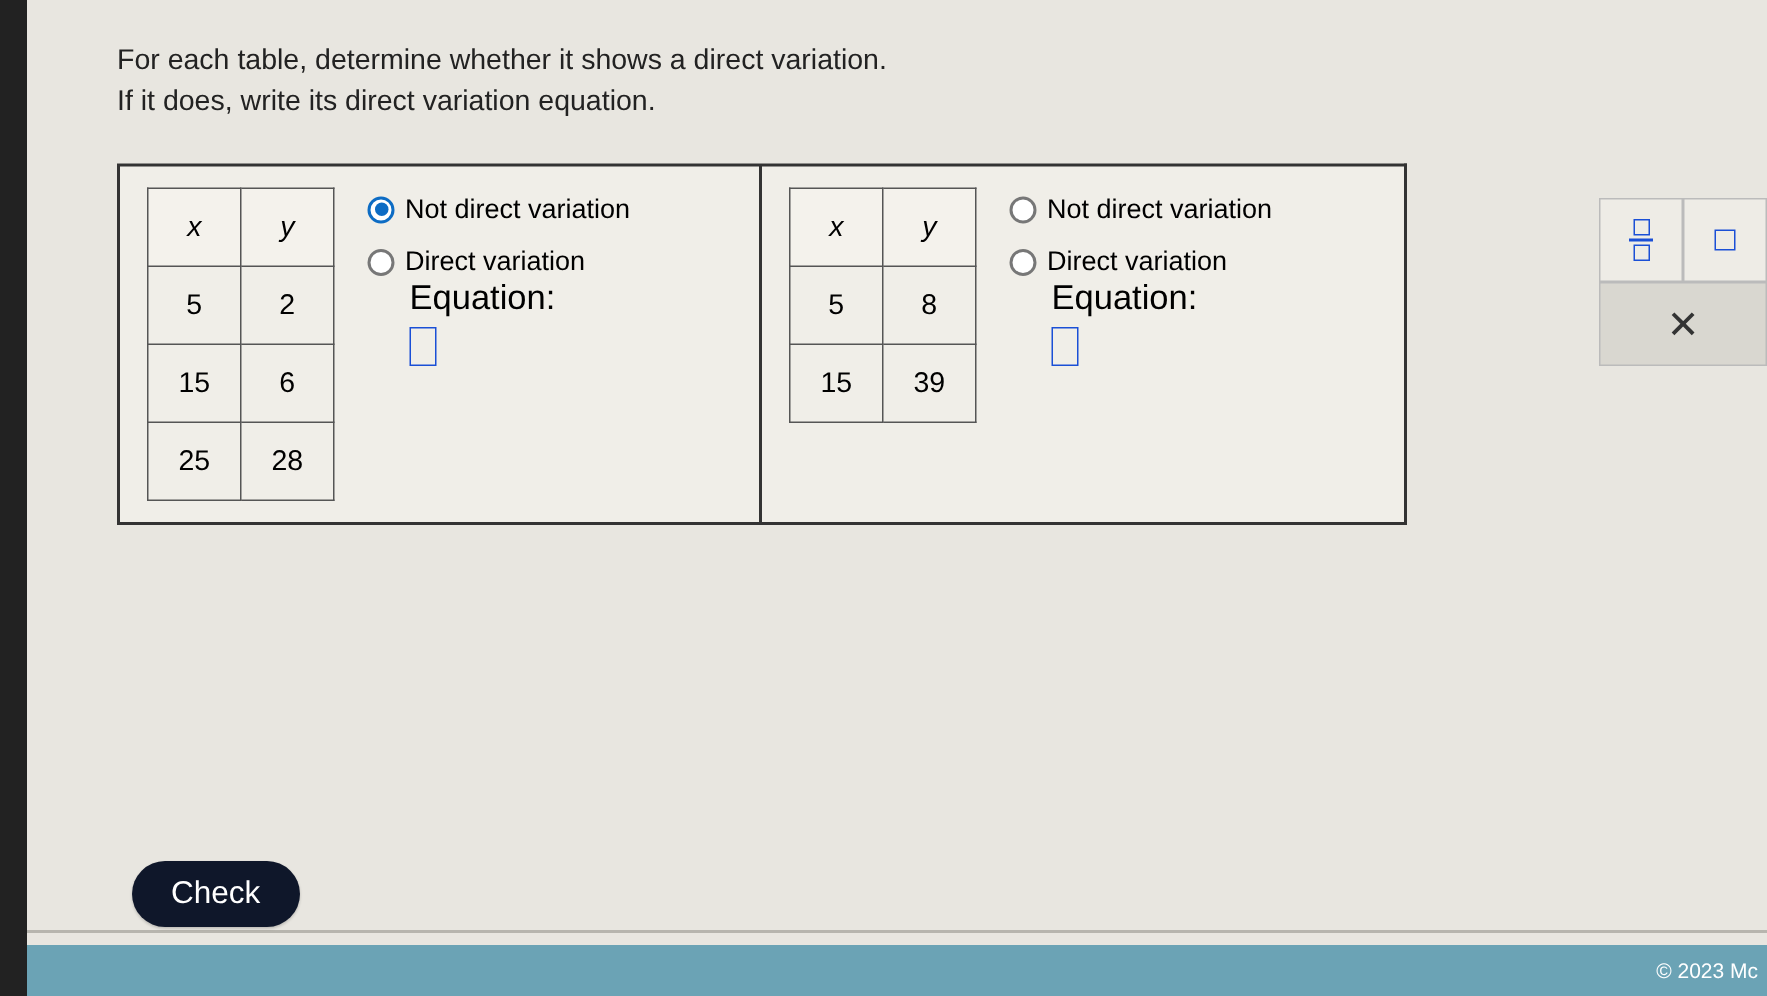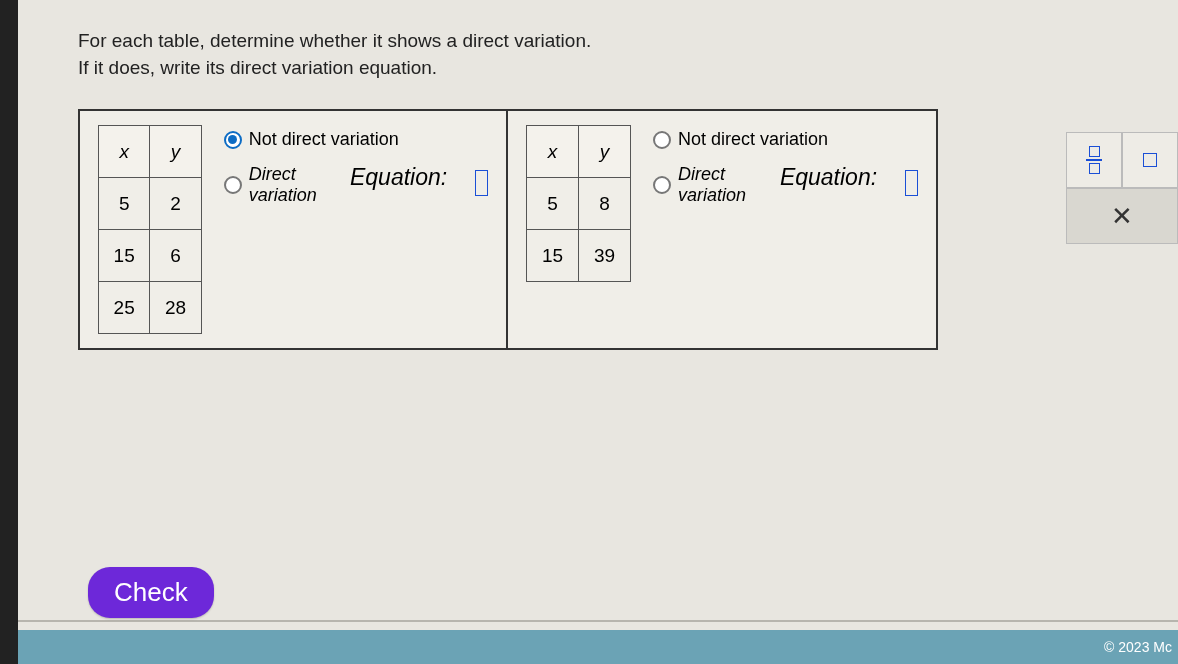--- a/index.html
+++ b/index.html
@@ -83,22 +83,21 @@
   font-size: 23px;
 }
 .eq-box {
   width: 18px; height: 26px;
   border: 1.5px solid #1a4fd6;
   margin-left: 28px;
   margin-top: 6px;
 }
 .choice-block {
   display: flex;
-  flex-direction: row;
-  font-style: italic;
+  flex-direction: column;
 }
 .tool-panel {
   position: absolute;
   right: 0;
   top: 132px;
   display: flex;
   flex-direction: column;
 }
 .tool-row { display: flex; }
 .tool-btn {
@@ -131,23 +130,23 @@
   border: 1.5px solid #1a4fd6;
 }
 .tool-btn .plain-sq {
   width: 14px; height: 14px;
   border: 1.5px solid #1a4fd6;
 }
 .check-btn {
   position: absolute;
   left: 70px;
   bottom: 46px;
-  background: #6d28d9;
+  background: #0f172a;
   color: #fff;
-  font-size: 26px;
+  font-size: 21px;
   padding: 10px 26px;
   border-radius: 22px;
   border: none;
   box-shadow: 0 1px 2px rgba(0,0,0,0.2);
 }
 .hr-line {
   position: absolute;
   left: 0; right: 0;
   bottom: 42px;
   border-top: 2px solid #b7b5ae;

